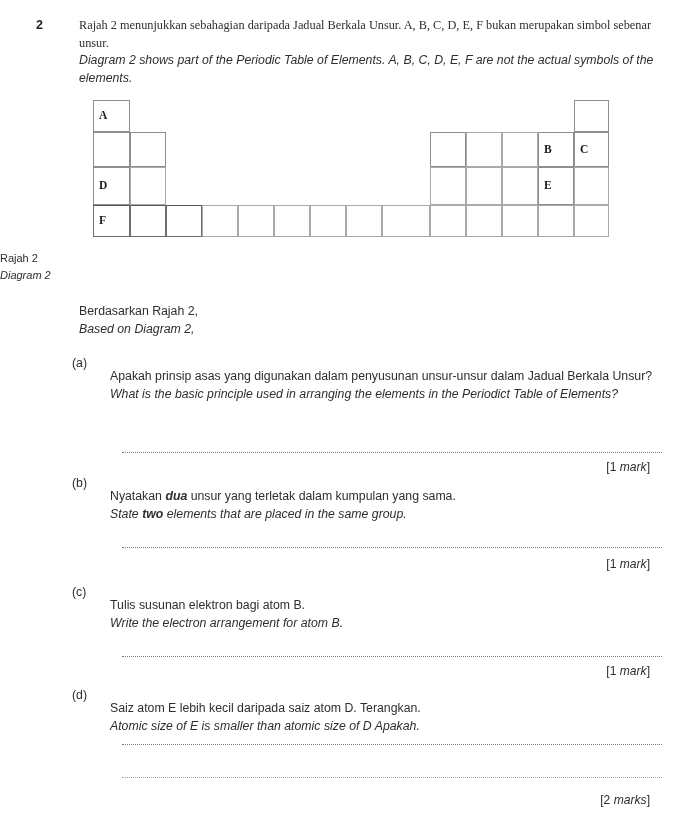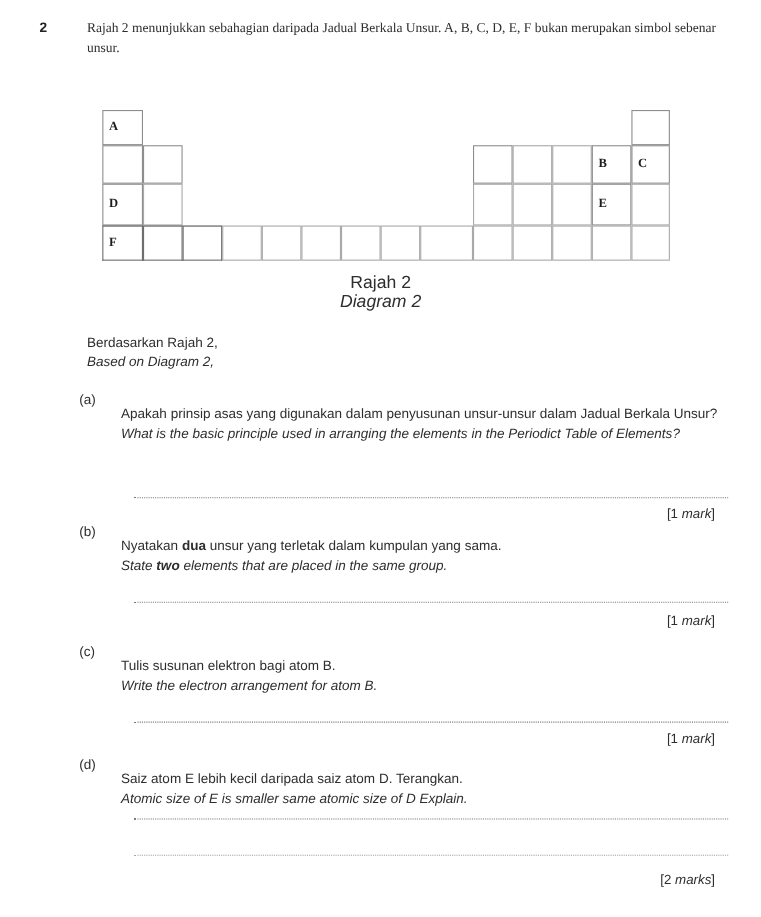--- a/index.html
+++ b/index.html
@@ -72,22 +72,22 @@
   
   .cell.soft { border-color: #8e8e8e; }
   .cell.faint { border-color: #a9a9a9; }
   .cell.strongtop { border-top-color: #555; }
 
   .caption {
     position: absolute;
     left: 0;
     top: 250px;
     width: 692px;
-    text-align: center;
-    font-size: 16px;
+    text-align: left;
+    font-size: 11px;
     line-height: 16.5px;
     color: #2e2e2e;
   }
   .caption .en { font-style: italic; }
 
   
   .basedon {
     position: absolute;
     left: 79px;
     top: 303px;
@@ -111,21 +111,21 @@
     position: absolute;
     left: 38px;
     top: 0;
     width: 570px;
     font-size: 12.3px;
     line-height: 17.5px;
     color: #2e2e2e;
     margin-top: 12px;
   }
   .qtext .en { font-style: italic; }
-  .qtext b { font-weight: bold; }
+  .qtext b { font-weight: bold; font-style: italic; }
 
   .answerline {
     position: absolute;
     height: 1px;
     border-top: 1px dotted #7a7a7a;
   }
   .answerline.fade { border-top-color: #a6a6a6; }
 
   .marks {
     position: absolute;
@@ -138,20 +138,21 @@
 </style>
 </head>
 <body>
 
 <div class="page">
 
   <div class="qnum">2</div>
 
   <div class="intro">
     <span class="ml">Rajah 2 menunjukkan sebahagian daripada Jadual Berkala Unsur. A, B, C, D, E, F bukan merupakan simbol sebenar unsur.</span>
+    <span class="en">Diagram 2 shows part of the Periodic Table of Elements. A, B, C, D, E, F are not the actual symbols of the elements.</span>
   </div>
 
   <div class="diagram" id="diagram">
       <div class="cell soft" style="left: 0px; top: 0px; width: 37px; height: 32px;">
         <span class="sym">A</span>
       </div>
       <div class="cell soft" style="left: 481px; top: 0px; width: 35px; height: 32px;"></div>
       <div class="cell soft" style="left: 0px; top: 32px; width: 37px; height: 35px;"></div>
       <div class="cell soft" style="left: 37px; top: 32px; width: 36px; height: 35px;"></div>
       <div class="cell soft" style="left: 337px; top: 32px; width: 36px; height: 35px;"></div>
@@ -227,21 +228,21 @@
           <div>Tulis susunan elektron bagi atom B.</div>
           <div class="en">Write the electron arrangement for atom B.</div>
         </div>
       </div>
       <div class="answerline" style="left: 122px; top: 656px; width: 540px;"></div>
       <div class="marks" style="top: 664px;"><span>[1 </span><i>mark</i><span>]</span></div>
       <div class="qitem" style="left: 72px; top: 688px; width: 610px;">
         <div class="qlabel">(d)</div>
         <div class="qtext">
           <div>Saiz atom E lebih kecil daripada saiz atom D. Terangkan.</div>
-          <div class="en">Atomic size of E is smaller same atomic size of D  Explain.</div>
+          <div class="en">Atomic size of E is smaller than atomic size of D  Apakah.</div>
         </div>
       </div>
       <div class="answerline" style="left: 122px; top: 744px; width: 540px;"></div>
       <div class="answerline fade" style="left: 122px; top: 777px; width: 540px;"></div>
       <div class="marks" style="top: 793px;"><span>[2 </span><i>marks</i><span>]</span></div>
     </div>
 
 </div>
 
 </body></html>

